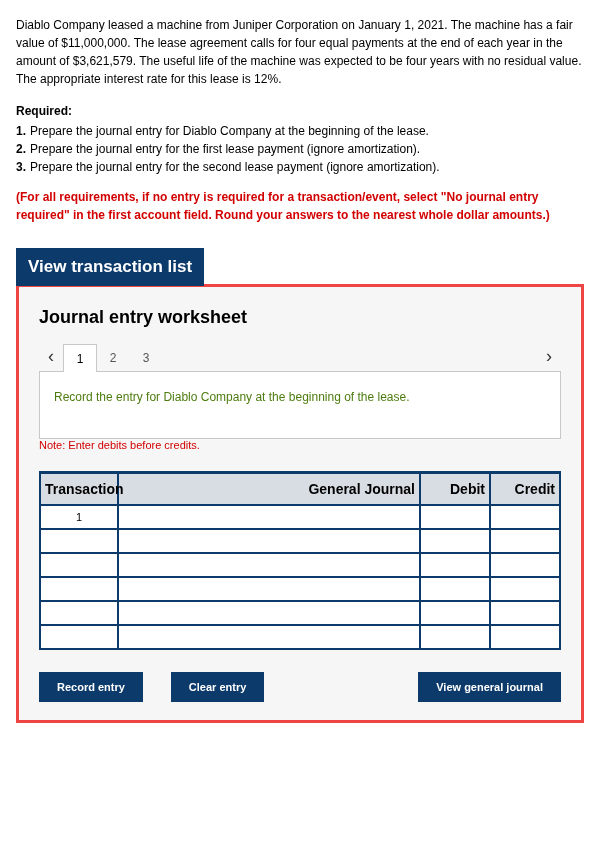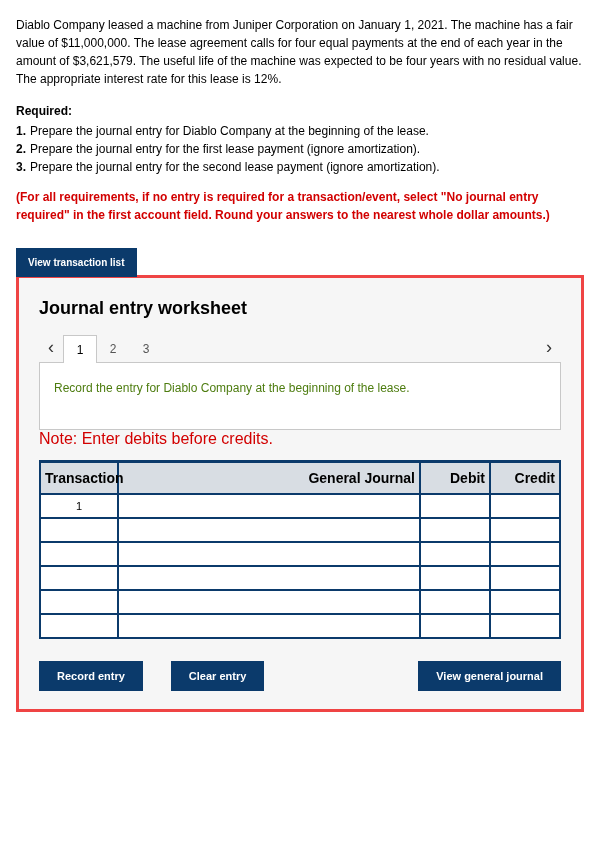--- a/index.html
+++ b/index.html
@@ -19,21 +19,21 @@
   .red-instruction {
     color: #d20000;
     font-weight: bold;
     line-height: 1.5;
     margin-bottom: 24px;
   }
   .btn {
     background: #0b3a6b;
     color: #fff;
     border: none;
-    font-size: 10px;
+    font-size: 17px;
     font-weight: bold;
     padding: 9px 12px;
     cursor: pointer;
     display: inline-block;
   }
   .view-txn-btn { margin-bottom: 0; position: relative; z-index: 2; }
   .worksheet-panel {
     border: 3px solid #ef4444;
     background: #f6f6f6;
     padding: 20px 20px 18px 20px;
@@ -85,22 +85,22 @@
     background: #fff;
     border: 1px solid #c8c8c8;
     border-top: none;
     padding: 18px 14px 34px 14px;
     font-size: 12px;
     color: #4d7c0f;
     margin-bottom: 0;
   }
   .note-red {
     color: #d20000;
-    font-size: 16px;
-    margin-bottom: 12px;
+    font-size: 11px;
+    margin-bottom: 20px;
   }
   table.journal {
     border-collapse: collapse;
     width: 100%;
     table-layout: fixed;
   }
   table.journal th {
     background: #d8dde3;
     border: 2px solid #0b3a6b;
     border-top: 3px solid #0b3a6b;

